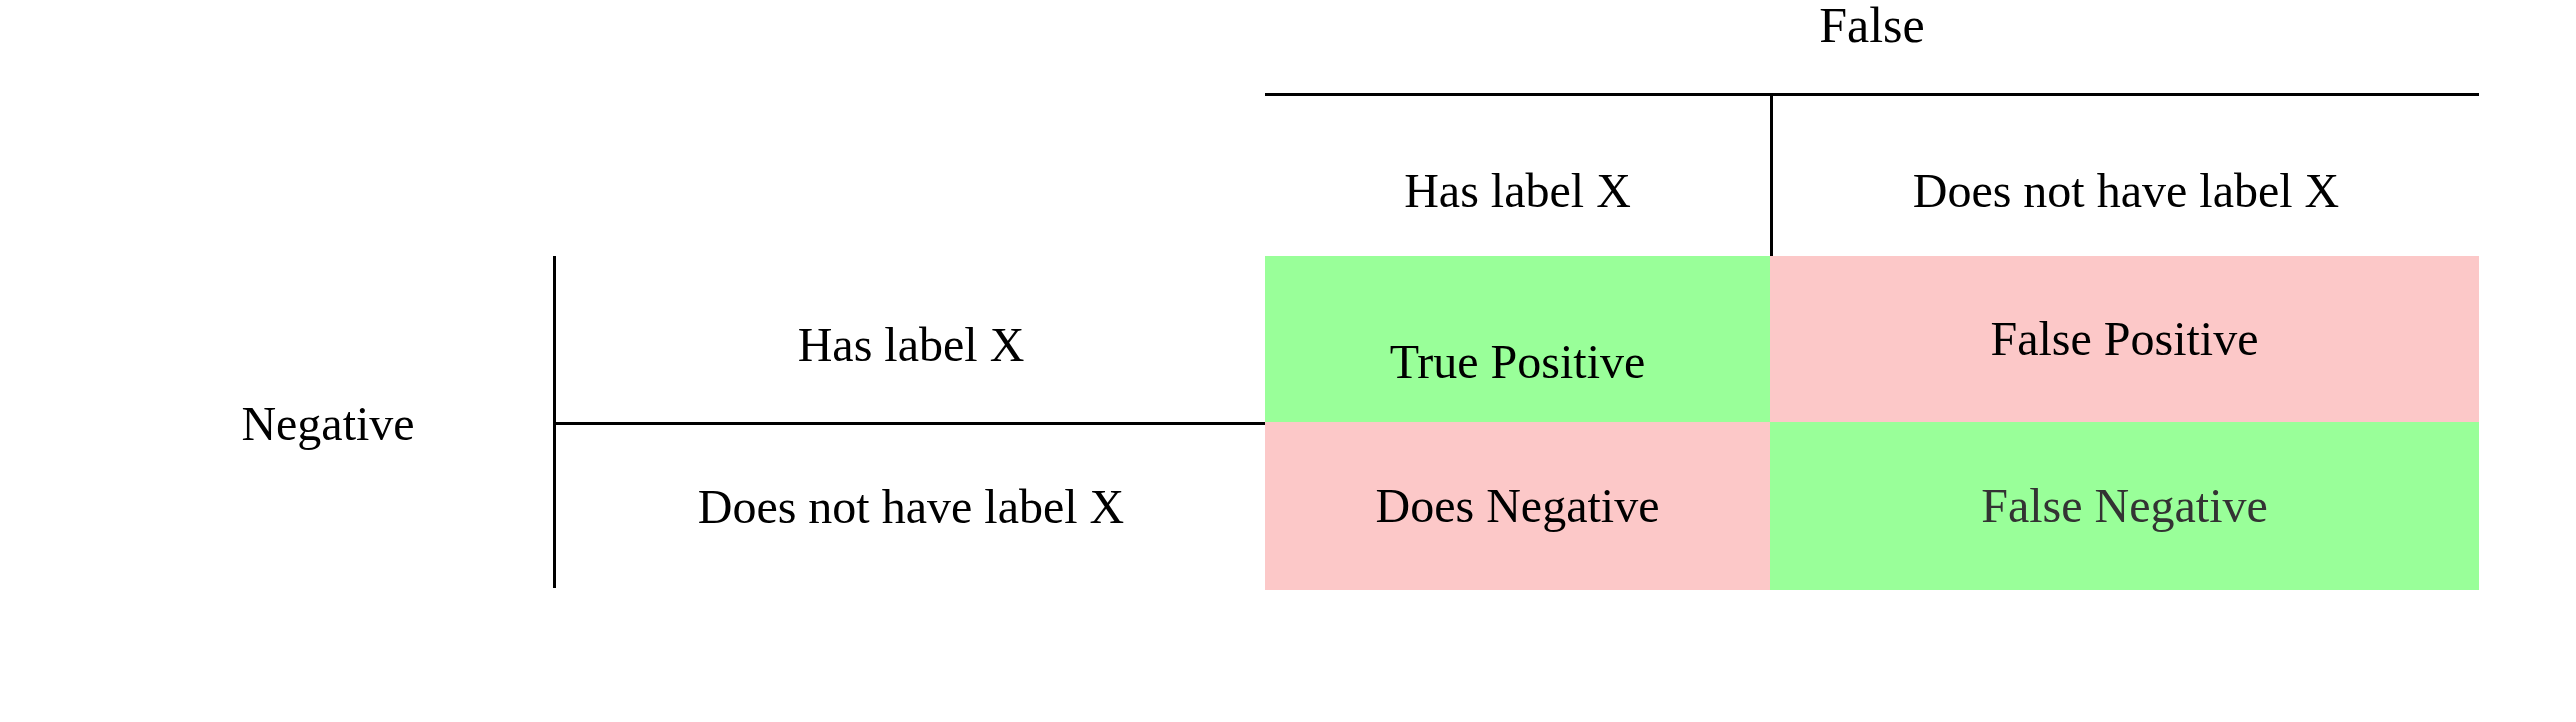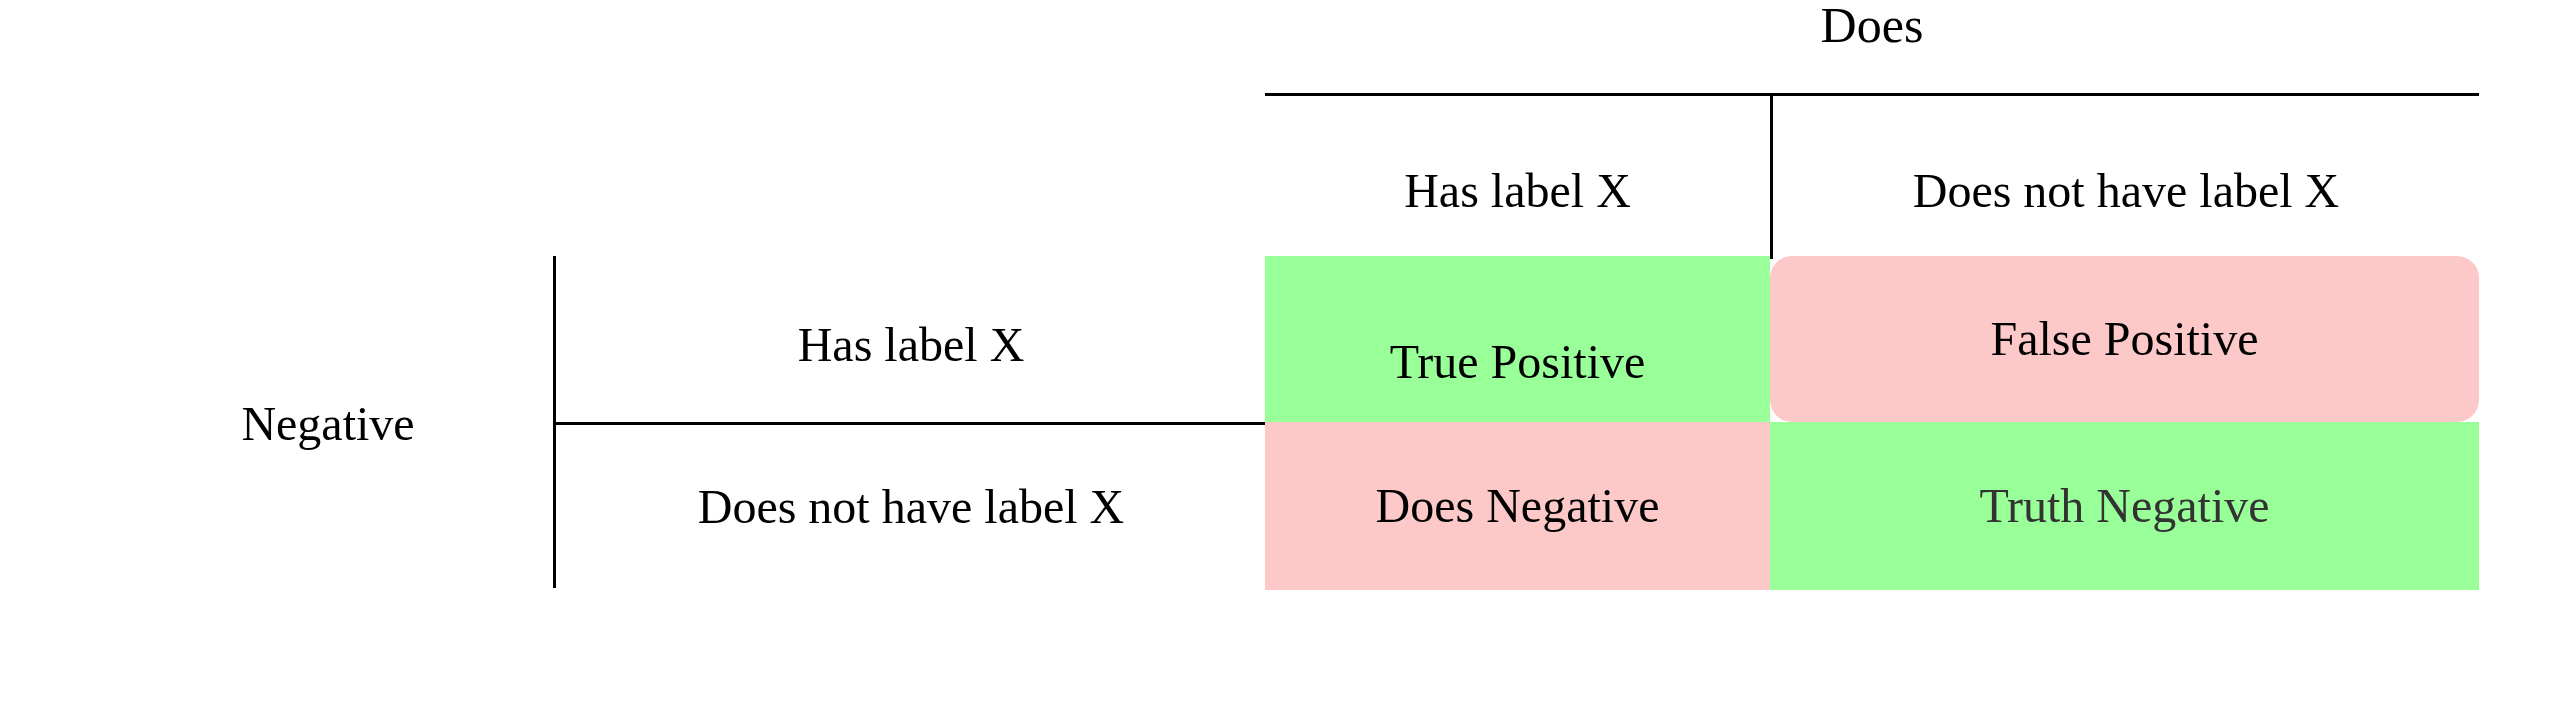--- a/index.html
+++ b/index.html
@@ -156,45 +156,45 @@
     top: 422px;
     width: 709px;
     height: 168px;
   }
 </style>
 </head>
 <body style="background: rgb(255, 255, 255);">
 
 <div id="matrix-root">
 
-  <div class="txt" id="truth-title">Does</div>
+  <div class="txt" id="truth-title">False</div>
 
   <div class="rule-h" id="truth-top-rule" style="background: rgb(0, 0, 0);"></div>
   <div class="rule-v" id="truth-col-divider" style="background: rgb(0, 0, 0);"></div>
   <div class="rule-v" id="predicted-divider" style="background: rgb(0, 0, 0);"></div>
   <div class="rule-h" id="predicted-row-divider" style="background: rgb(0, 0, 0);"></div>
 
   <div class="col-header" id="col-header-has">Has label X</div>
   <div class="col-header" id="col-header-hasnot">Does not have label X</div>
 
   <div id="predicted-axis-label">Negative</div>
 
   <div class="row-header" id="row-header-has">Has label X</div>
   <div class="row-header" id="row-header-hasnot">Does not have label X</div>
 
   <div class="cell" id="cell-tp" style="background: rgb(153, 255, 153); color: rgb(0, 0, 0);">
     <span>True Positive</span>
   </div>
 
-  <div class="cell" id="cell-fp" style="background: rgb(252, 200, 200); color: rgb(0, 0, 0); border-radius: 22px;">
+  <div class="cell" id="cell-fp" style="background: rgb(252, 200, 200); color: rgb(0, 0, 0);">
     <span>False Positive</span>
   </div>
 
   <div class="cell" id="cell-fn" style="background: rgb(252, 200, 200); color: rgb(0, 0, 0);">
     <span>Does Negative</span>
   </div>
 
   <div class="cell" id="cell-tn" style="background: rgb(153, 255, 153); color: rgb(51, 51, 51);">
-    <span>Truth Negative</span>
+    <span>False Negative</span>
   </div>
 
 </div>
 
 
 </body></html>

